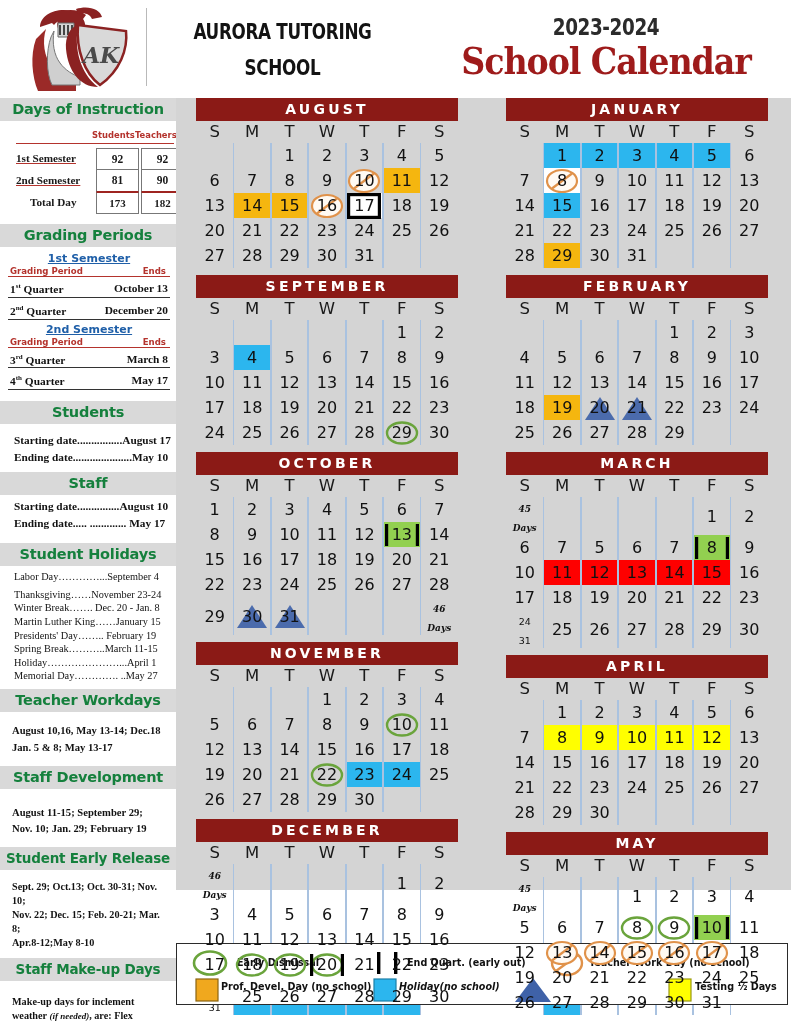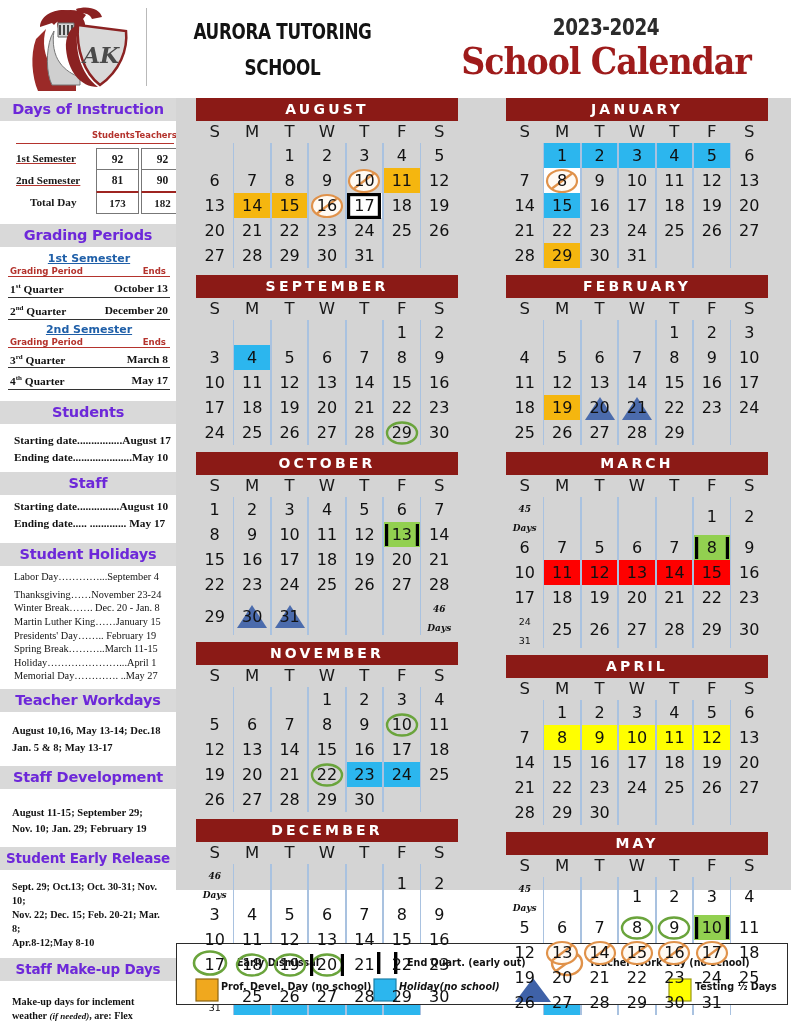--- a/index.html
+++ b/index.html
@@ -34,21 +34,21 @@
   .cal-title {
     position:absolute; left:430px; top:39px; width:352px; text-align:center;
     color:#9e1b1b; font-family:"DejaVu Serif", serif; font-weight:bold;
     font-size:37px; letter-spacing:-1.2px;
     transform: scaleX(0.90); transform-origin: center top;
   }
 
   
   .sidebar { position:absolute; left:0; top:98px; width:176px; height:926px; background:#fff; }
   .sb-head {
-    background:#d9d9d9; color:#6d28d9;
+    background:#d9d9d9; color:#15803d;
     font-family:"DejaVu Sans", sans-serif; font-weight:bold;
     text-align:center; font-size:14.5px; padding:3px 0 4px 0;
     letter-spacing:-0.2px;
   }
   .sb-head.sm { font-size:13.5px; }
   .sb-body { padding:2px 6px 2px 8px; color:#111; }
 
   
   .doi { margin:7px 0 4px 0; position:relative; height:88px; }
   .doi-colhead { position:absolute; top:0; font-size:8.4px; font-weight:bold;

